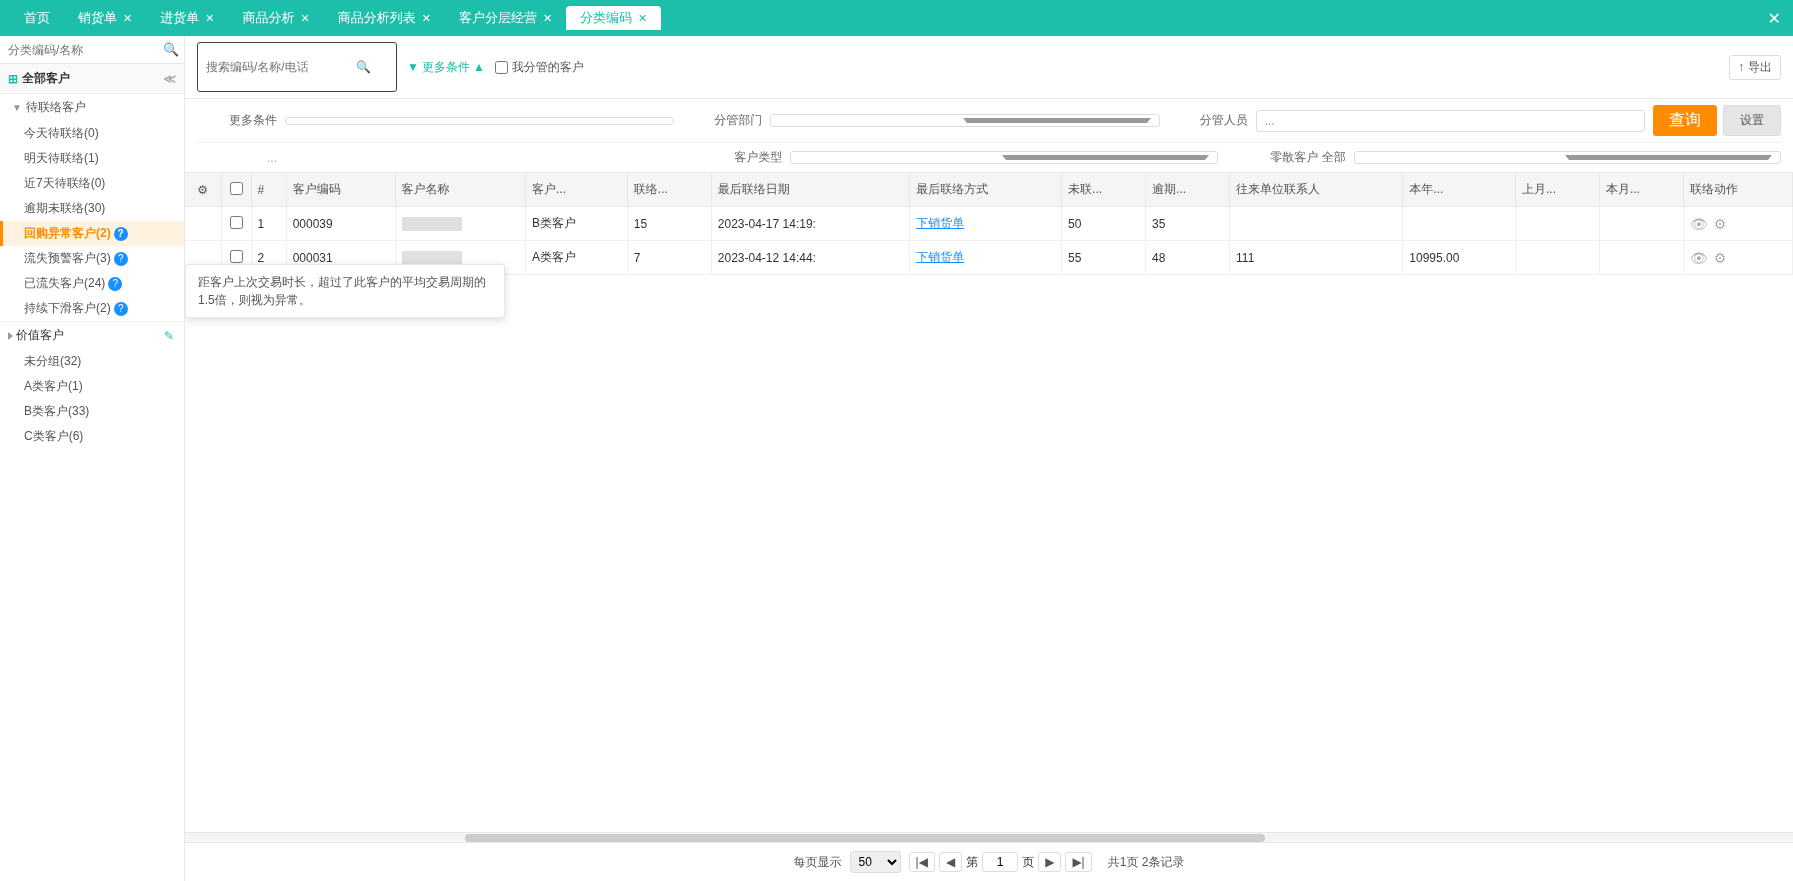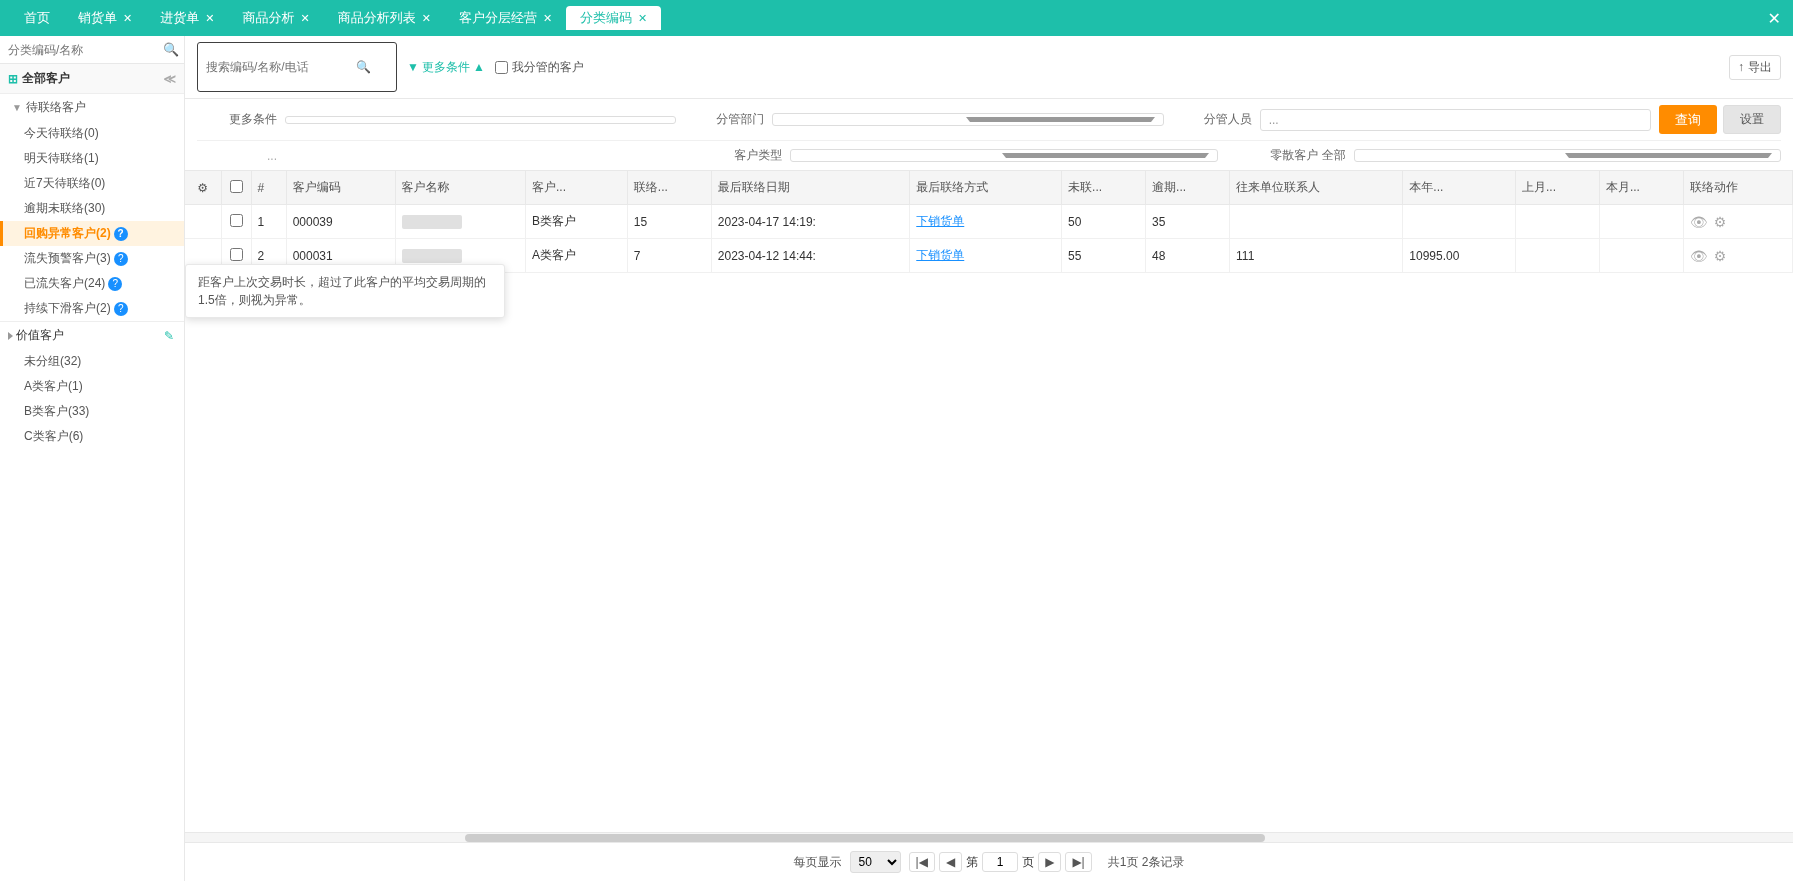--- a/index.html
+++ b/index.html
@@ -107,21 +107,21 @@
       padding: 3px 8px; min-width: 200px; flex: 1; cursor: pointer; background: #fff;
     }
     .filter-field span { flex: 1; color: #999; font-size: 12px; }
     .filter-field .arrow { color: #aaa; font-size: 10px; }
 
     .filter-field-wide { min-width: 280px; flex: 2; }
 
     .action-buttons { display: flex; gap: 6px; margin-left: auto; flex-shrink: 0; }
     .btn-query {
       background: #ff8c00; color: #fff; border: none; border-radius: 3px;
-      padding: 5px 16px; cursor: pointer; font-size: 13px;
+      padding: 5px 16px; cursor: pointer; font-size: 16px;
     }
     .btn-setting {
       background: #e5e5e5; color: #555; border: 1px solid #ddd; border-radius: 3px;
       padding: 5px 16px; cursor: pointer; font-size: 12px;
     }
 
     
     .table-container { flex: 1; overflow: auto; background: #fff; }
     table { width: 100%; border-collapse: collapse; font-size: 12px; }
     thead tr { background: #f5f5f5; border-bottom: 1px solid #e8e8e8; }

